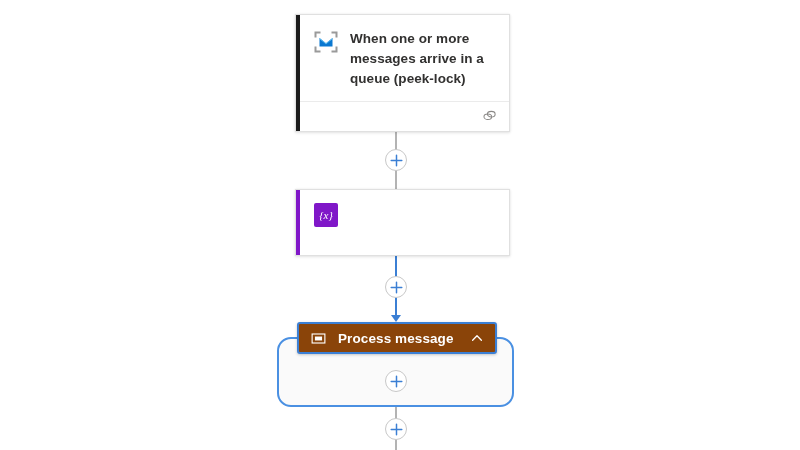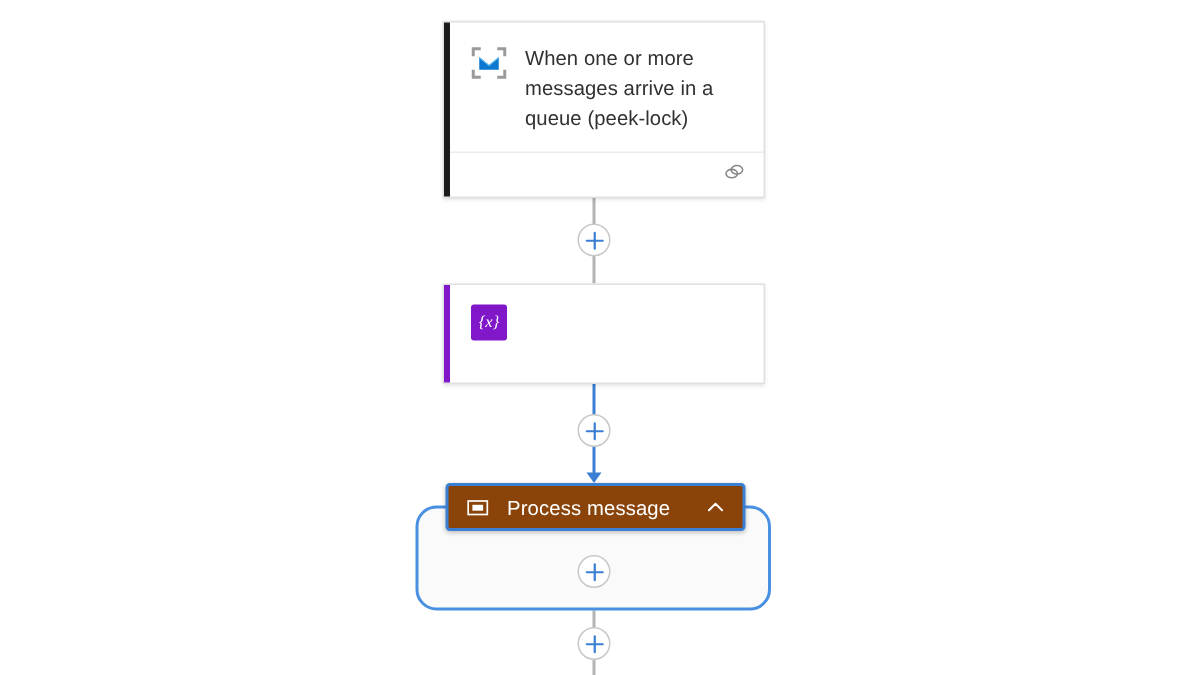--- a/index.html
+++ b/index.html
@@ -86,21 +86,21 @@
     margin-right: 12px;
     margin-top: 1px;
     display: flex;
     align-items: center;
     justify-content: center;
   }
   .card-title {
     font-size: 13.5px;
     line-height: 20px;
     color: #323130;
-    font-weight: 400;
+    font-weight: 700;
     letter-spacing: 0.05px;
   }
   .card-footer {
     height: 30px;
     border-top: 1px solid #ebebeb;
     display: flex;
     align-items: center;
     justify-content: flex-end;
     padding-right: 12px;
     flex: 0 0 30px;
@@ -149,21 +149,21 @@
     flex: 0 0 16px;
     margin-right: 12px;
     display: flex;
     align-items: center;
     justify-content: center;
   }
   .scope-title {
     flex: 1 1 auto;
     color: #ffffff;
     font-size: 13.5px;
-    font-weight: normal;
+    font-weight: bold;
     letter-spacing: 0.1px;
   }
   .scope-chevron {
     width: 16px;
     height: 16px;
     flex: 0 0 16px;
     display: flex;
     align-items: center;
     justify-content: center;
     cursor: pointer;

